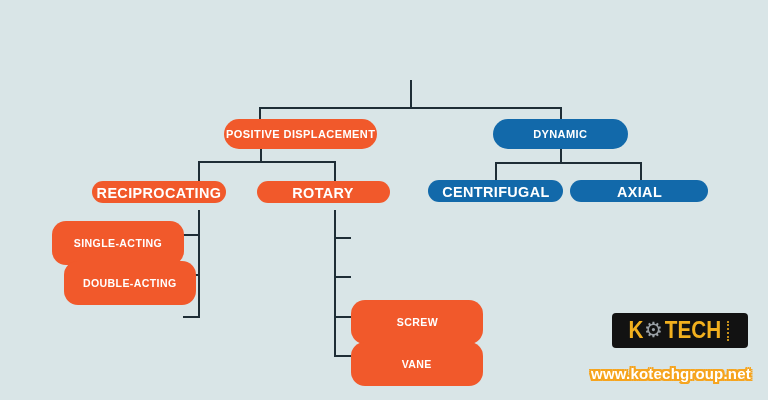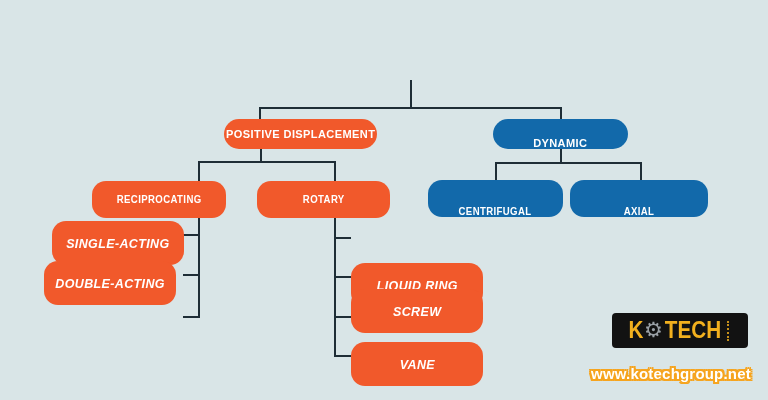--- a/index.html
+++ b/index.html
@@ -16,37 +16,37 @@
   .node{
     position:absolute;z-index:2;
     display:flex;align-items:center;justify-content:center;
     color:var(--node-text,#fff);
     font-weight:bold;letter-spacing:.4px;
     white-space:nowrap;
   }
   .node>span{transform:scaleX(.96);}
   .green{background:var(--node-green,#3cb17e);}
   .orange{background:var(--node-orange,#f1592b);}
-  .blue{background:var(--node-blue,#1269aa);align-items:flex-end;}
+  .blue{background:var(--node-blue,#1269aa);}
   .title-node{left:317px;top:37px;width:211px;height:43px;border-radius:21px;font-size:16.5px;letter-spacing:.6px;}
   .lvl1{height:30px;border-radius:15px;font-size:11.5px;top:119px;}
   #pd{left:184px;width:153px;margin-left:40px;}
   #dyn{left:493px;width:135px;}
-  .lvl2{height:37px;border-radius:14px;font-size:10px;}
+  .lvl2{height:22px;border-radius:14px;font-size:15px;}
   #recip{left:92px;top:181px;width:134px;}
   #rotary{left:257px;top:181px;width:133px;}
   #centrifugal{left:428px;top:180px;width:135px;}
   #axial{left:570px;top:180px;width:138px;}
-  .lvl3{width:132px;height:44px;border-radius:14px;font-size:13px;font-style:italic;}
+  .lvl3{width:132px;height:44px;border-radius:14px;font-size:11px;}
   #single{left:52px;top:221px;}
-  #double{left:44px;top:261px;}
+  #double{left:64px;top:261px;}
   #diaphragm{left:52px;top:303px;}
   #lobe{left:351px;top:224px;}
   #liquid{left:351px;top:263px;}
-  #screw{left:351px;top:289px;}
+  #screw{left:351px;top:300px;}
   #vane{left:351px;top:342px;}
   
   .logo-box{
     position:absolute;left:612px;top:313px;width:136px;height:35px;
     background:var(--logo-bg,#121212);border-radius:4px;z-index:3;
     display:flex;align-items:center;justify-content:center;gap:1px;
   }
   .logo-k,.logo-rest{
     color:var(--logo-gold,#f2b01e);font-weight:bold;font-size:22px;
     letter-spacing:0px;line-height:1;transform:scaleY(1.05) scaleX(.94);
@@ -122,23 +122,20 @@
       <span>AXIAL</span>
     </div>
 
   <div id="single" class="node orange lvl3">
       <span>SINGLE-ACTING</span>
     </div>
   <div id="double" class="node orange lvl3">
       <span>DOUBLE-ACTING</span>
     </div>
 
-  <div id="liquid" class="node orange lvl3">
-      <span>LIQUID RING</span>
-    </div>
   <div id="screw" class="node orange lvl3">
       <span>SCREW</span>
     </div>
   <div id="vane" class="node orange lvl3">
       <span>VANE</span>
     </div>
 
   <div class="logo-box">
     <span class="logo-k">K</span>
     <span class="logo-gear">⚙</span>

